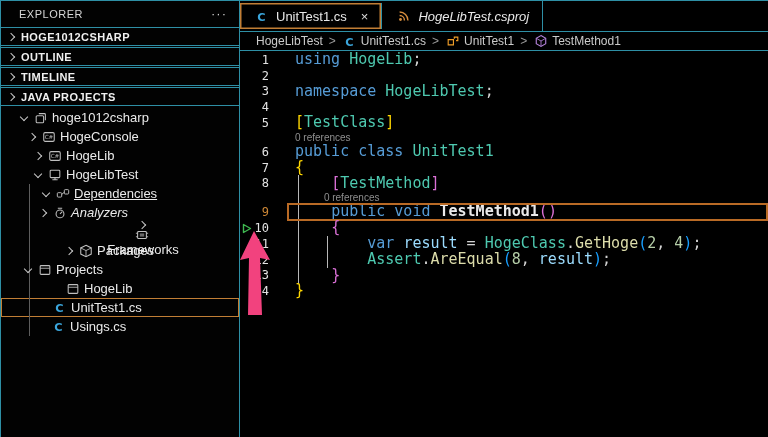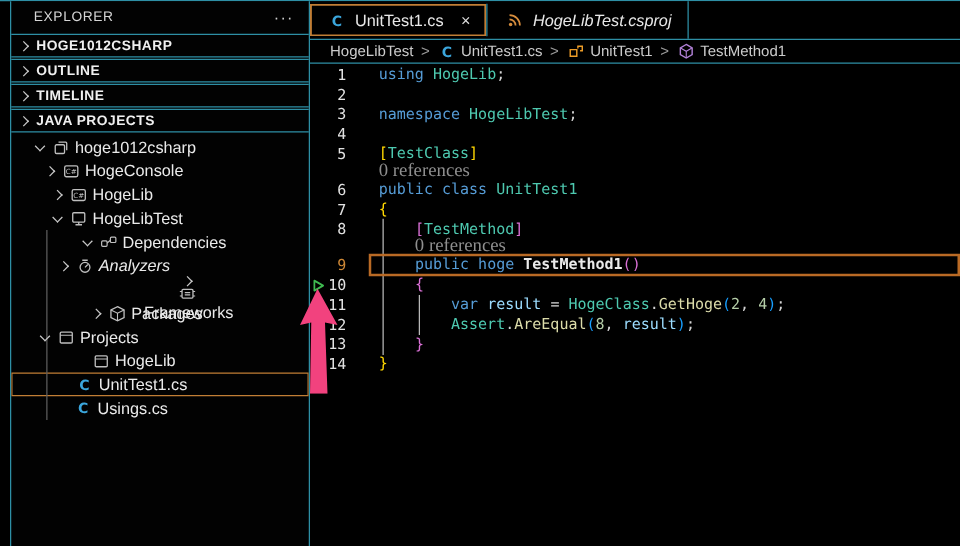--- a/index.html
+++ b/index.html
@@ -7,21 +7,21 @@
        font-family:"Liberation Sans",sans-serif;color:#ddd;
        --c-border:#2E8FA5;--c-accent:#C17E35;--c-linebox:#B96A25;
        --c-arrow:#F2427E;--c-run:#3FB950;
        --tk-kw:#569CD6;--tk-type:#4EC9B0;--tk-method:#DCDCAA;--tk-var:#9CDCFE;
        --tk-num:#B5CEA8;--tk-pl:#D4D4D4;--tk-b1:#FFD700;--tk-b2:#DA70D6;
        --tk-b3:#179FFF;--tk-decl:#EAEAEA;--c-lens:#8F8F8F;
        --c-lnum:#E2E2E2;--c-lnum-active:#CE8836;}
   .app{display:flex;width:768px;height:437px;box-sizing:border-box;border-top:1px solid var(--c-border);}
   
   .sidebar{width:240px;flex:none;box-sizing:border-box;display:flex;flex-direction:column;
-           border-left:1px solid var(--c-border);border-right:1px solid var(--c-border);background:#020202;margin-left:8px;}
+           border-left:1px solid var(--c-border);border-right:1px solid var(--c-border);background:#020202;}
   .sb-header{height:25px;flex:none;display:flex;align-items:center;justify-content:space-between;
              padding:0 12px 0 18px;font-size:11px;letter-spacing:.5px;color:#d6d6d6;}
   .more{font-size:13px;letter-spacing:1px;color:#cfcfcf;cursor:pointer;}
   .section{height:17px;flex:none;display:flex;align-items:center;gap:7px;padding-left:7px;margin-top:1px;
            border-top:1px solid var(--c-border);border-bottom:1px solid var(--c-border);
            font-weight:bold;font-size:11px;letter-spacing:.4px;color:#f0f0f0;cursor:pointer;}
   .chev{width:5px;height:5px;border-right:1.4px solid #c8c8c8;border-bottom:1.4px solid #c8c8c8;
         flex:none;display:inline-block;}
   .chev.right{transform:rotate(-45deg);}
   .chev.down{transform:rotate(45deg);margin-top:-2px;}
@@ -47,23 +47,23 @@
                border-bottom:1px solid var(--c-border);}
   .crumb{display:flex;align-items:center;gap:4px;cursor:pointer;}
   .crumb .icn{width:15px;}
   .bsep{color:#9a9a9a;}
   
   .code{flex:1;position:relative;padding-top:1px;font-family:"DejaVu Sans Mono",monospace;overflow:hidden;}
   .crow{display:flex;height:15.8px;align-items:center;position:relative;}
   .glyph{width:14px;flex:none;display:flex;align-items:center;justify-content:center;}
   .lnum{width:15px;flex:none;text-align:right;font-size:12px;color:var(--c-lnum);}
   .lnum.active{color:var(--c-lnum-active);}
-  .codeline{margin-left:26px;font-size:12px;line-height:15.8px;white-space:pre;}
+  .codeline{margin-left:26px;font-size:15px;line-height:15.8px;white-space:pre;}
   .lensrow{height:13px;display:flex;align-items:center;}
-  .lens{font-size:15px;color:var(--c-lens);font-family:Liberation Serif, serif;cursor:pointer;}
+  .lens{font-size:10px;color:var(--c-lens);font-family:Liberation Sans, sans-serif;cursor:pointer;}
   .hlbox{position:absolute;left:47px;right:0;top:-1px;bottom:-1px;border:2px solid var(--c-linebox);
          box-sizing:border-box;pointer-events:none;}
   .iguide{position:absolute;width:1px;background:#d8d8d8;opacity:.85;}
   .tk-kw{color:var(--tk-kw);} .tk-type{color:var(--tk-type);} .tk-method{color:var(--tk-method);margin-top:40px;}
   .tk-var{color:var(--tk-var);} .tk-num{color:var(--tk-num);} .tk-pl{color:var(--tk-pl);}
   .tk-b1{color:var(--tk-b1);} .tk-b2{color:var(--tk-b2);} .tk-b3{color:var(--tk-b3);}
   .tk-decl{color:var(--tk-decl);font-weight:bold;}
   .arrow-wrap{position:absolute;left:239px;top:231px;width:32px;height:84px;z-index:6;pointer-events:none;}
 </style>
 </head>
@@ -137,21 +137,21 @@
             <span class="chev down"></span>
           </span>
           <span class="icn">
             <svg viewBox="0 0 16 16" width="14" height="14">
               <rect x="2.5" y="2.5" width="11" height="8.5" rx="1" fill="none" stroke="#BFBFBF" stroke-width="1.2"></rect>
               <path d="M5 13.5h6M8 11v2.5" fill="none" stroke="#BFBFBF" stroke-width="1.2"></path>
             </svg>
           </span>
           <span class="tlabel">HogeLibTest</span>
         </div>
-        <div class="titem" style="padding-left: 52px;">
+        <div class="titem" style="padding-left: 36px; text-decoration: underline;">
           <span class="slot">
             <span class="chev down"></span>
           </span>
           <span class="icn">
             <svg viewBox="0 0 16 16" width="14" height="14">
               <rect x="1.5" y="6.5" width="5" height="5" rx="1" fill="none" stroke="#BFBFBF" stroke-width="1.1"></rect>
               <rect x="9.5" y="3" width="5" height="5" rx="1" fill="none" stroke="#BFBFBF" stroke-width="1.1"></rect>
               <path d="M6.5 8.5l3-2.5" stroke="#BFBFBF" stroke-width="1.1"></path>
             </svg>
           </span>
@@ -336,21 +336,21 @@
           <span class="glyph"></span>
           <span class="lnum">8</span>
           <span class="codeline"><span class="tk-pl">    </span><span class="tk-b2">[</span><span class="tk-type">TestMethod</span><span class="tk-b2">]</span></span>
         </div>
         <div class="lensrow" style="padding-left: 83.88px;">
           <span class="lens">0 references</span>
         </div>
         <div class="crow">
           <span class="glyph"></span>
           <span class="lnum active">9</span>
-          <span class="codeline"><span class="tk-pl">    </span><span class="tk-kw">public hoge </span><span class="tk-decl">TestMethod1</span><span class="tk-b2">(</span><span class="tk-b2">)</span></span>
+          <span class="codeline"><span class="tk-pl">    </span><span class="tk-kw">public void </span><span class="tk-decl">TestMethod1</span><span class="tk-b2">(</span><span class="tk-b2">)</span></span>
           <div class="hlbox"></div>
         </div>
         <div class="crow">
           <span class="glyph">
             <span style="display: inline-flex;">
               <svg width="10" height="11" viewBox="0 0 10 11">
                 <path d="M1.5 1.5l7 4-7 4z" fill="none" stroke="#3FB950" stroke-width="1.4" stroke-linejoin="round"></path>
               </svg>
             </span>
           </span>

